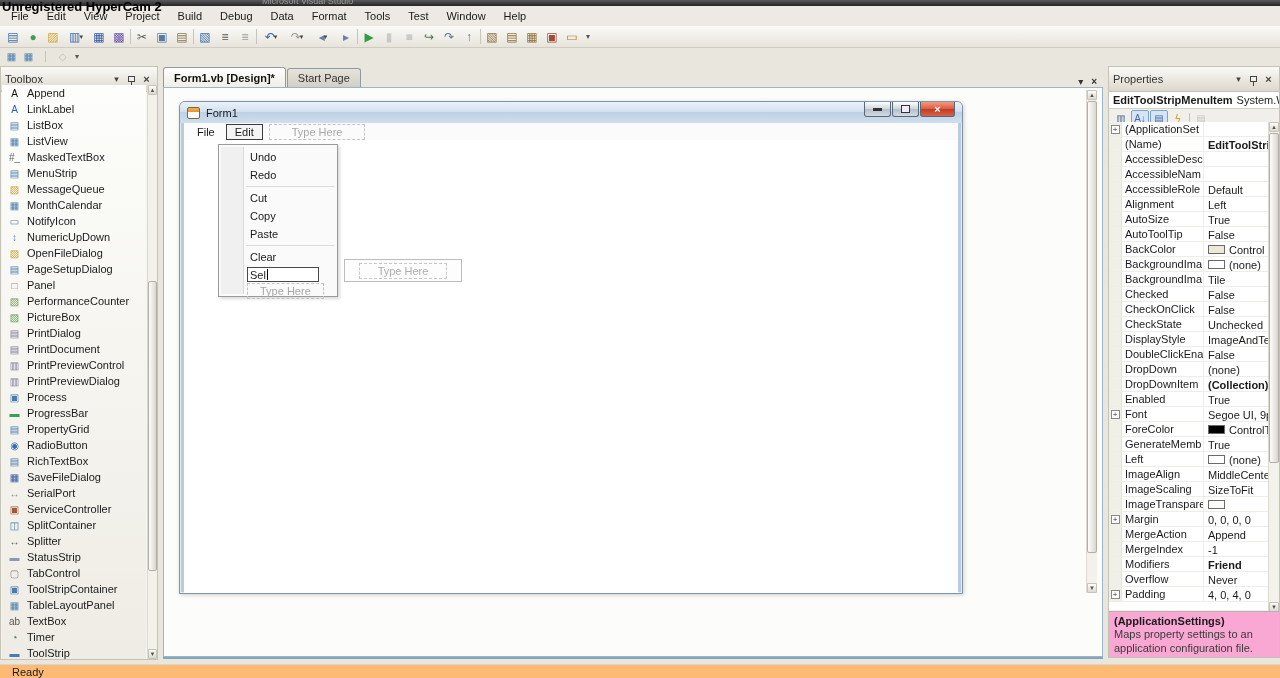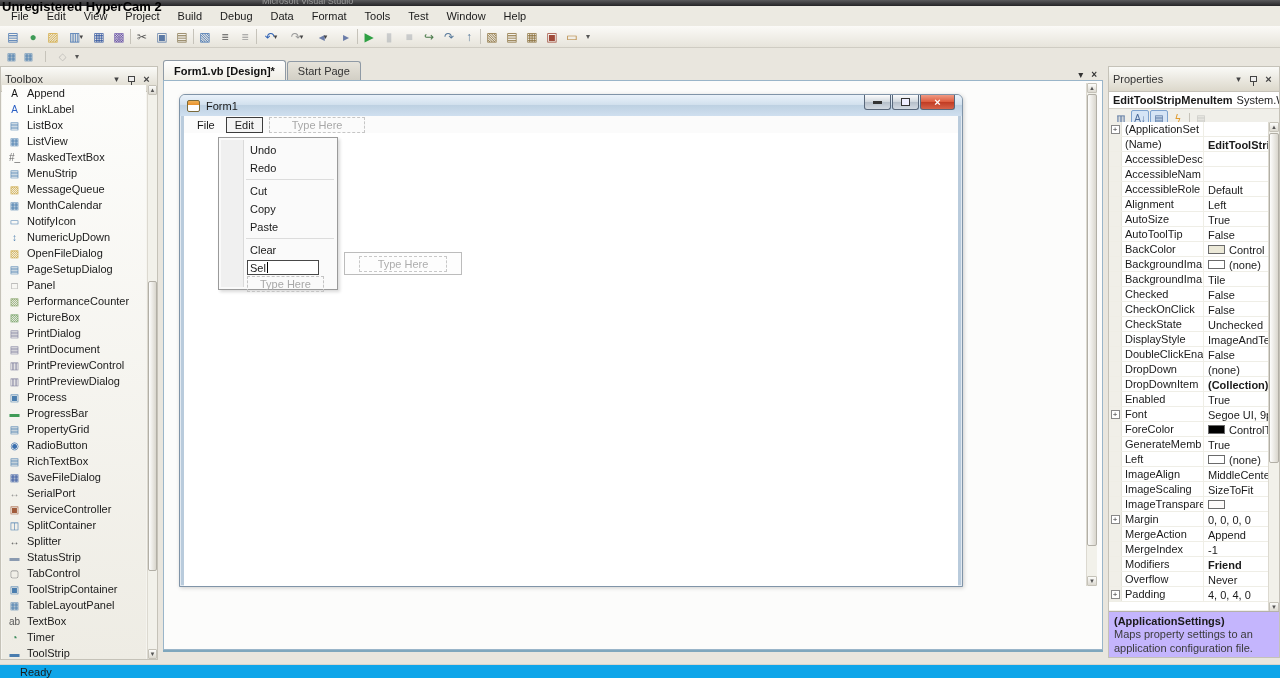--- a/index.html
+++ b/index.html
@@ -55,21 +55,21 @@
   .tbx-label { white-space:nowrap; }
   .vscroll { position:absolute; background:#f2f1ea; border-left:1px solid #dcd9d0; }
   .vscroll .sarr { position:absolute; left:0; width:100%; height:10px; font-size:6px; color:#555;
     display:flex; align-items:center; justify-content:center;
     background:linear-gradient(#fcfcfa,#dcd9d0); border:1px solid #c5c2b8; border-radius:1px; }
   .vscroll .sarr.up { top:0; } .vscroll .sarr.dn { bottom:0; }
   .vscroll .thumb { position:absolute; left:0; width:100%;
     background:linear-gradient(90deg,#fdfdfc,#d9d6cd); border:1px solid #b2afa6; border-radius:2px; }
   #toolbox-scroll { right:0; top:18px; bottom:0; width:10px; }
   
-  #docwell { position:absolute; left:163px; top:60px; width:940px; height:592px;
+  #docwell { position:absolute; left:163px; top:67px; width:940px; height:592px;
     border-bottom:2px solid #7fa7bd; }
   #tabstrip { height:20px; display:flex; align-items:flex-end; }
   .tab { height:19px; display:flex; align-items:center; padding:0 10px;
     border:1px solid #8f9aa5; border-bottom:none; border-radius:3px 3px 0 0; margin-right:1px;
     background:linear-gradient(#e6e3da,#d2cfc5); color:#333; }
   .tab.active { background:linear-gradient(#fefefe,#f0eee6); font-weight:bold; color:#111;
     height:20px; }
   #tab-buttons { margin-left:auto; display:flex; align-items:center; padding-right:6px; gap:8px; }
   #tab-buttons span { font-size:10px; color:#333; }
   #docbody { position:absolute; left:0; right:0; top:20px; bottom:0;
@@ -146,26 +146,26 @@
   .prow.exp .xbox { display:block; }
   .plabel { width:82px; padding:1px 0 0 3px; overflow:hidden; white-space:nowrap;
     border-right:1px solid #efeee6; }
   .pval { flex:1; padding:1px 12px 0 4px; overflow:hidden; white-space:nowrap;
     display:flex; align-items:center; }
   .swatch { display:none; width:17px; height:9px; border:1px solid #6a6a6a; margin-right:4px; flex:none; }
   .prow.sw .swatch { display:inline-block; }
   .prow.bv .pvtext { font-weight:bold; }
   #props-scroll { right:0; top:55px; width:11px; height:490px; }
   #props-desc { position:absolute; left:0; right:0; bottom:0; height:46px;
-    background:#c4b5fd; border-top:1px solid #b5b2a9; padding:3px 5px; }
+    background:#f9a8d4; border-top:1px solid #b5b2a9; padding:3px 5px; }
   #props-desc .dt { font-weight:bold; margin-bottom:1px; }
   #props-desc .db { color:#3a3a3a; line-height:1.25; }
   
   #statusbar { position:absolute; left:0; top:664px; width:1280px; height:14px;
-    background:#0ea5e9; border-top:1px solid #d8d5cc; padding-left:20px; display:flex; align-items:center; }
+    background:#fdba74; border-top:1px solid #d8d5cc; padding-left:12px; display:flex; align-items:center; }
 </style>
 </head>
 <body>
 
 <div id="vs-titlebar">
   <span>Microsoft Visual Studio</span>
 </div>
 <div id="watermark">Unregistered HyperCam 2</div>
 
 <div id="menubar">

